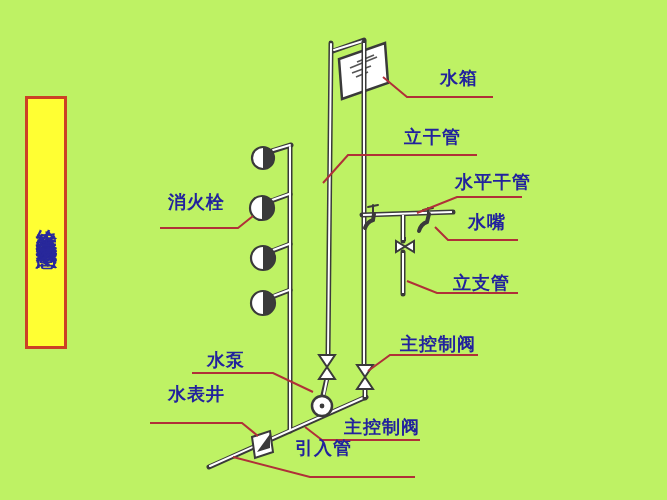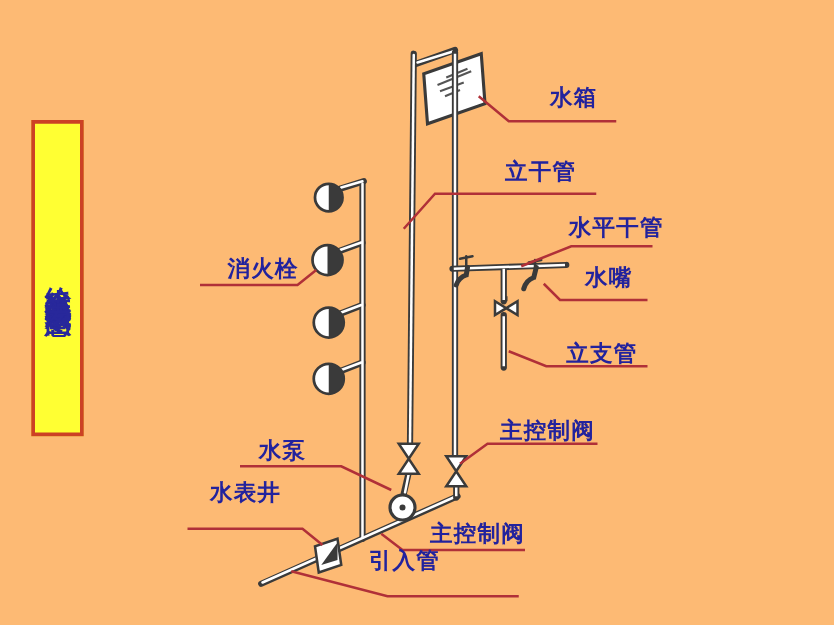--- a/index.html
+++ b/index.html
@@ -1,17 +1,17 @@
 <!DOCTYPE html>
 <html><head>
 <meta charset="utf-8">
 <style>
   html,body { margin:0; padding:0; background:#fff; }
   #stage {
-    position:relative; width:667px; height:500px; background:#fdba74;
+    position:relative; width:667px; height:500px; background:#bef264;
     font-family:"Liberation Sans", sans-serif; overflow:hidden;
   }
   #diagram { position:absolute; left:0; top:0; }
   .lbl {
     position:absolute; color:#22229d; font-size:18px; font-weight:bold;
     white-space:nowrap; line-height:1.0; letter-spacing:1px;
   }
   #title-box {
     position:absolute; left:25px; top:96px; width:36px; height:247px;
     background:#ffff33; border:3px solid #cc4125;
@@ -148,19 +148,19 @@
   <div id="title-box">
     <div id="title-text">给水系统基本组成示意图</div>
   </div>
 
   <div class="lbl" style="left:440px; top:69px;">水箱</div>
   <div class="lbl" style="left:404px; top:128px;">立干管</div>
   <div class="lbl" style="left:455px; top:173px;">水平干管</div>
   <div class="lbl" style="left:468px; top:213px;">水嘴</div>
   <div class="lbl" style="left:453px; top:274px;">立支管</div>
   <div class="lbl" style="left:400px; top:335px;text-align:right;">主控制阀</div>
-  <div class="lbl" style="left:168px; top:206px;margin-left:14px;">消火栓</div>
+  <div class="lbl" style="left:168px; top:193px;">消火栓</div>
   <div class="lbl" style="left:207px; top:351px;">水泵</div>
   <div class="lbl" style="left:168px; top:385px;">水表井</div>
   <div class="lbl" style="left:344px; top:418px;">主控制阀</div>
   <div class="lbl" style="left:295px; top:439px;">引入管</div>
 
 </div>
 
 </body></html>

